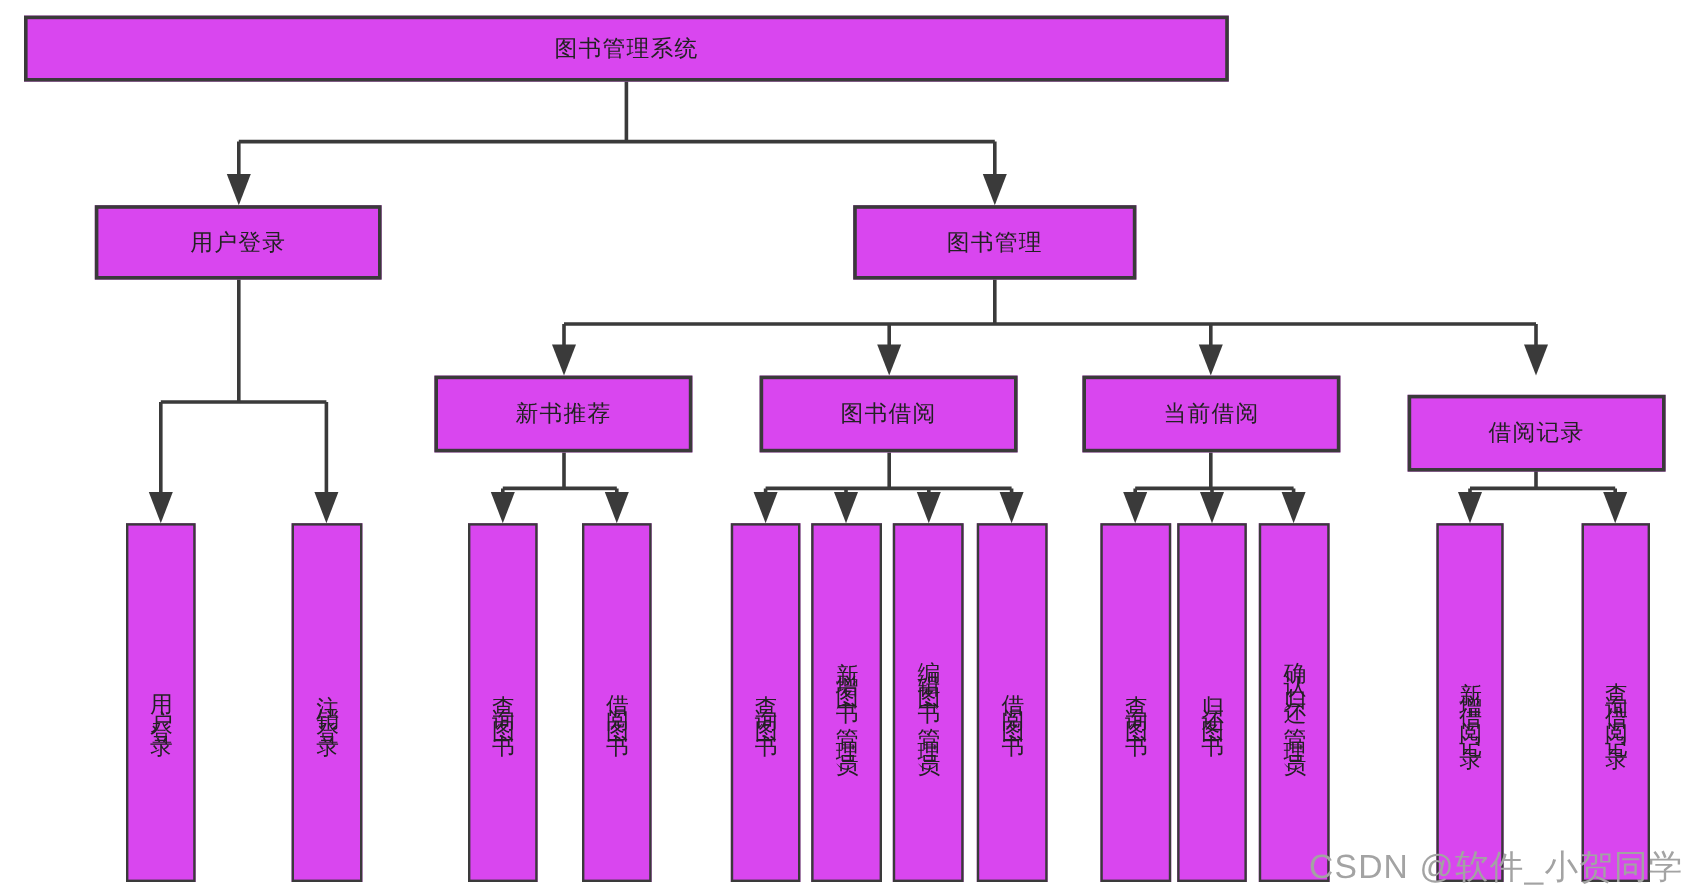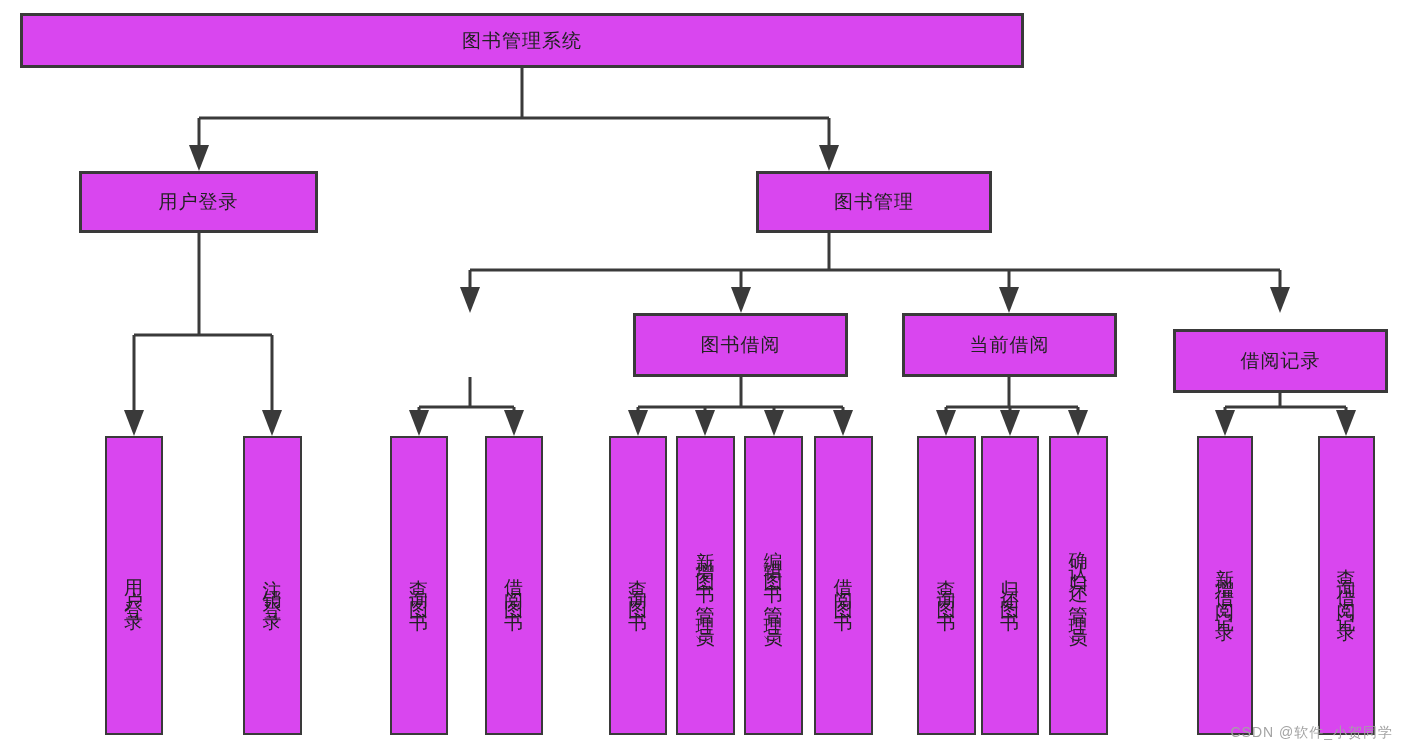--- a/index.html
+++ b/index.html
@@ -38,21 +38,21 @@
     writing-mode:vertical-lr;
     text-orientation:mixed;
     letter-spacing:11px;
     font-size:19px;
     line-height:1;
     white-space:nowrap;
   }
   
   #n-root       {left:20px;  top:13px;  width:1004px; height:55px;}
   #n-user-login {left:79px;  top:171px; width:239px;  height:62px;}
-  #n-book-mgmt  {left:711px; top:171px; width:236px;  height:62px;margin-left:45px;}
+  #n-book-mgmt  {left:711px; top:171px; width:236px;  height:62px;}
   #n-new-rec    {left:362px; top:313px; width:215px;  height:64px;}
   #n-borrow     {left:633px; top:313px; width:215px;  height:64px;}
   #n-current    {left:902px; top:313px; width:215px;  height:64px;}
   #n-records    {left:1173px;top:313px; width:215px;  height:64px;margin-top:16px;}
   
   .node.v{top:436px;height:299px;}
   #l-user-login {left:105px; width:58px;}
   #l-logout     {left:243px; width:59px;}
   #l-query1     {left:390px; width:58px;}
   #l-borrow1    {left:485px; width:58px;}
@@ -60,23 +60,23 @@
   #l-add-book   {left:676px; width:59px;}
   #l-edit-book  {left:744px; width:59px;}
   #l-borrow2    {left:814px; width:59px;}
   #l-query3     {left:917px; width:59px;}
   #l-return     {left:981px; width:58px;}
   #l-confirm    {left:1049px;width:59px;}
   #l-add-rec    {left:1197px;width:56px;}
   #l-query-rec  {left:1318px;width:57px;}
   .watermark{
     position:absolute;
-    right:12px;bottom:5px;
+    right:2px;bottom:5px;
     z-index:3;
-    font-size:14px;
+    font-size:28px;
     color:var(--wm);
     letter-spacing:1px;
     white-space:nowrap;
   }
 </style>
 </head>
 <body>
 
 <div class="canvas">
 
@@ -114,20 +114,21 @@
     <path d="M1280 377 V407 M1225 407 H1346 M1225 407 V411 M1346 407 V411"></path>
     <polygon points="1215,410 1235,410 1225,436"></polygon>
     <polygon points="1336,410 1356,410 1346,436"></polygon>
   </svg>
 
   <div class="node" id="n-root">图书管理系统</div>
 
   <div class="node" id="n-user-login">用户登录</div>
   <div class="node" id="n-book-mgmt">图书管理</div>
 
+  <div class="node" id="n-new-rec">新书推荐</div>
   <div class="node" id="n-borrow">图书借阅</div>
   <div class="node" id="n-current">当前借阅</div>
   <div class="node" id="n-records">借阅记录</div>
 
   <div class="node v" id="l-user-login">
     <span>用户登录</span>
   </div>
   <div class="node v" id="l-logout">
     <span>注销登录</span>
   </div>

